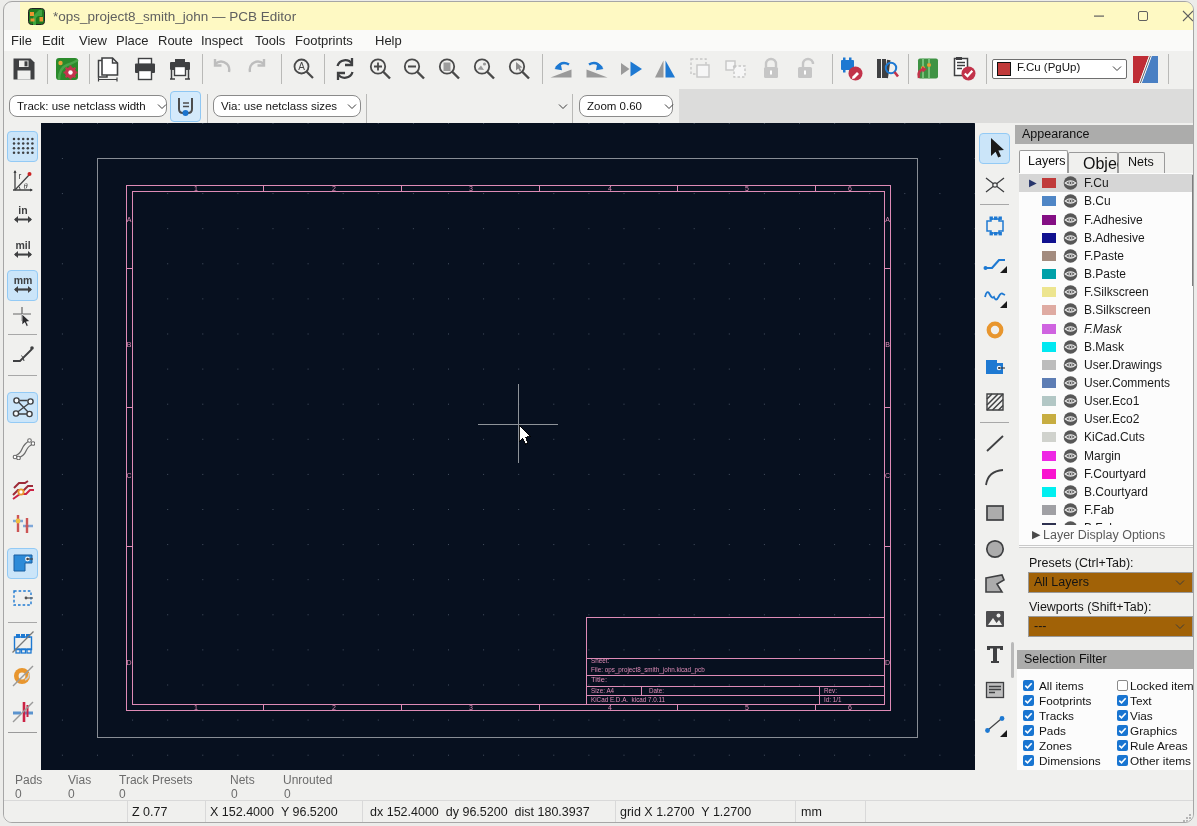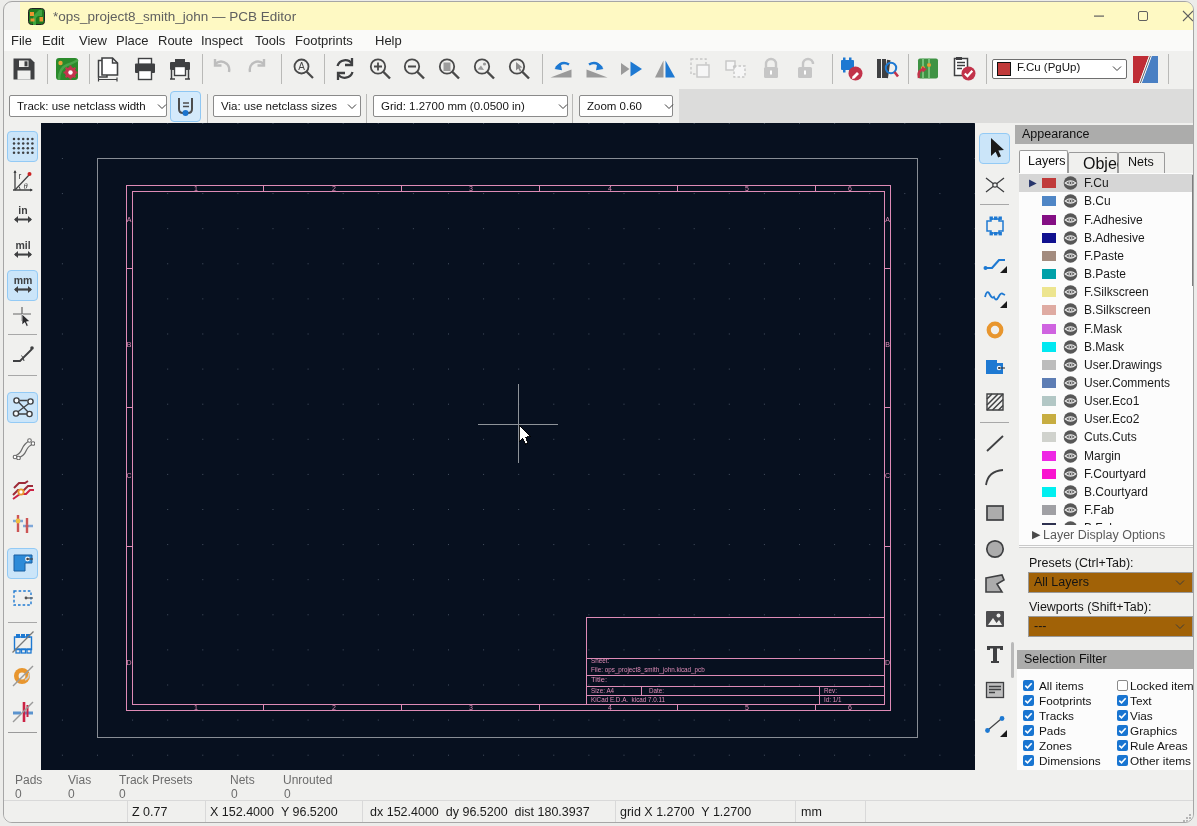--- a/index.html
+++ b/index.html
@@ -13,21 +13,21 @@
 #menubar { left:0; top:28px; width:100%; height:21px; background:#FAFAF9; font-size:13px; color:#262626; }
 .mi { position:absolute; top:3px; }
 
 #toolbar1 { left:0; top:49px; width:100%; height:37px; background:#F0F0EE; }
 .tsep { position:absolute; width:1px; background:#B9B9B7; }
 #toolbar1 .tsep { top:3px; height:30px; }
 .ticon { position:absolute; top:4px; }
 
 #toolbar2 { left:0; top:86px; width:100%; height:37px; background:#F0F0EE; }
 #tb2right { position:absolute; left:675px; top:1px; width:516px; height:36px; background:#DCDCDB; }
-.combo { position:absolute; top:7px; height:22px; background:#FFFFFF; border:1px solid #8A8A8A; border-radius:2px; font-size:11.5px; color:#141414; line-height:20px; padding-left:7px; }
+.combo { position:absolute; top:7px; height:22px; background:#FFFFFF; border:1px solid #8A8A8A; border-radius:8px; font-size:11.5px; color:#141414; line-height:20px; padding-left:7px; }
 .chev { position:absolute; top:16px; }
 #toolbar2 .tsep { top:6px; height:29px; }
 
 #lefttools { left:0; top:123px; width:37px; height:647px; background:#F0F0EE; }
 #righttools { left:971px; top:121px; width:40px; height:649px; background:#F0F0EE; }
 .hlbtn { position:absolute; background:#CBE5F9; border:1px solid #93CAF5; border-radius:4px; }
 
 #canvas { left:37px; top:121px; width:934px; height:649px; background:#07101F; }
 
 #panel { left:1011px; top:121px; width:180px; height:649px; background:#F0F0EE; font-size:12px; }
@@ -268,21 +268,20 @@
           <path d="M12 11 L18 11 M12 14.5 L18 14.5" stroke="#4D4D4D" stroke-width="1.5"></path>
           <circle cx="14.5" cy="21" r="3" fill="#1B74CE"></circle>
         </svg>
     </div>
     <div class="tsep" style="left:203px"></div>
     <div class="combo" style="left:209px;width:148px;">Via: use netclass sizes</div>
     <svg class="chev" style="left:343px" width="10" height="6">
         <path d="M1 0.5 L5 4.5 L9 0.5" stroke="#3C3C3C" fill="none"></path>
       </svg>
     <div class="tsep" style="left:362px"></div>
-    <div class="combo" style="left:369px;width:195px;">Grid: 1.2700 mm (0.0500 in)</div>
     <svg class="chev" style="left:554px" width="10" height="6">
         <path d="M1 0.5 L5 4.5 L9 0.5" stroke="#3C3C3C" fill="none"></path>
       </svg>
     <div class="tsep" style="left:568px"></div>
     <div class="combo" style="left:575px;width:94px;">Zoom 0.60</div>
     <svg class="chev" style="left:660px" width="10" height="6">
         <path d="M1 0.5 L5 4.5 L9 0.5" stroke="#3C3C3C" fill="none"></path>
       </svg>
   </div>
   <div class="abs" id="lefttools">
@@ -648,21 +647,21 @@
         </div>
       <div class="lrow" style="top:128.3px;">
           <span class="lsw" style="background:#DFABA2;border:1px solid #DFABA2"></span>
           <svg class="leye" width="15" height="14" viewBox="0 0 15 14">
             <circle cx="7.5" cy="7" r="6.8" fill="#575757"></circle>
             <path d="M2.2 7 Q7.5 2.6 12.8 7 Q7.5 11.4 2.2 7 Z" fill="none" stroke="#E8E8E8" stroke-width="1.1"></path>
             <circle cx="7.5" cy="7" r="1.5" fill="none" stroke="#E8E8E8" stroke-width="0.9"></circle>
           </svg>
           <span class="llab">B.Silkscreen</span>
         </div>
-      <div class="lrow" style="top:146.5px;">
+      <div class="lrow" style="top:146.5px;font-style:italic;">
           <span class="lsw" style="background:#CF63E0;border:1px solid #CF63E0"></span>
           <svg class="leye" width="15" height="14" viewBox="0 0 15 14">
             <circle cx="7.5" cy="7" r="6.8" fill="#575757"></circle>
             <path d="M2.2 7 Q7.5 2.6 12.8 7 Q7.5 11.4 2.2 7 Z" fill="none" stroke="#E8E8E8" stroke-width="1.1"></path>
             <circle cx="7.5" cy="7" r="1.5" fill="none" stroke="#E8E8E8" stroke-width="0.9"></circle>
           </svg>
           <span class="llab">F.Mask</span>
         </div>
       <div class="lrow" style="top:164.7px;">
           <span class="lsw" style="background:#00E8F1;border:1px solid #00E8F1"></span>
@@ -709,21 +708,21 @@
           </svg>
           <span class="llab">User.Eco2</span>
         </div>
       <div class="lrow" style="top:255.4px;">
           <span class="lsw" style="background:#D0D2CD;border:1px solid #D0D2CD"></span>
           <svg class="leye" width="15" height="14" viewBox="0 0 15 14">
             <circle cx="7.5" cy="7" r="6.8" fill="#575757"></circle>
             <path d="M2.2 7 Q7.5 2.6 12.8 7 Q7.5 11.4 2.2 7 Z" fill="none" stroke="#E8E8E8" stroke-width="1.1"></path>
             <circle cx="7.5" cy="7" r="1.5" fill="none" stroke="#E8E8E8" stroke-width="0.9"></circle>
           </svg>
-          <span class="llab">Cuts.Cuts</span>
+          <span class="llab">KiCad.Cuts</span>
         </div>
       <div class="lrow" style="top:273.6px;">
           <span class="lsw" style="background:#EE27E4;border:1px solid #EE27E4"></span>
           <svg class="leye" width="15" height="14" viewBox="0 0 15 14">
             <circle cx="7.5" cy="7" r="6.8" fill="#575757"></circle>
             <path d="M2.2 7 Q7.5 2.6 12.8 7 Q7.5 11.4 2.2 7 Z" fill="none" stroke="#E8E8E8" stroke-width="1.1"></path>
             <circle cx="7.5" cy="7" r="1.5" fill="none" stroke="#E8E8E8" stroke-width="0.9"></circle>
           </svg>
           <span class="llab">Margin</span>
         </div>

